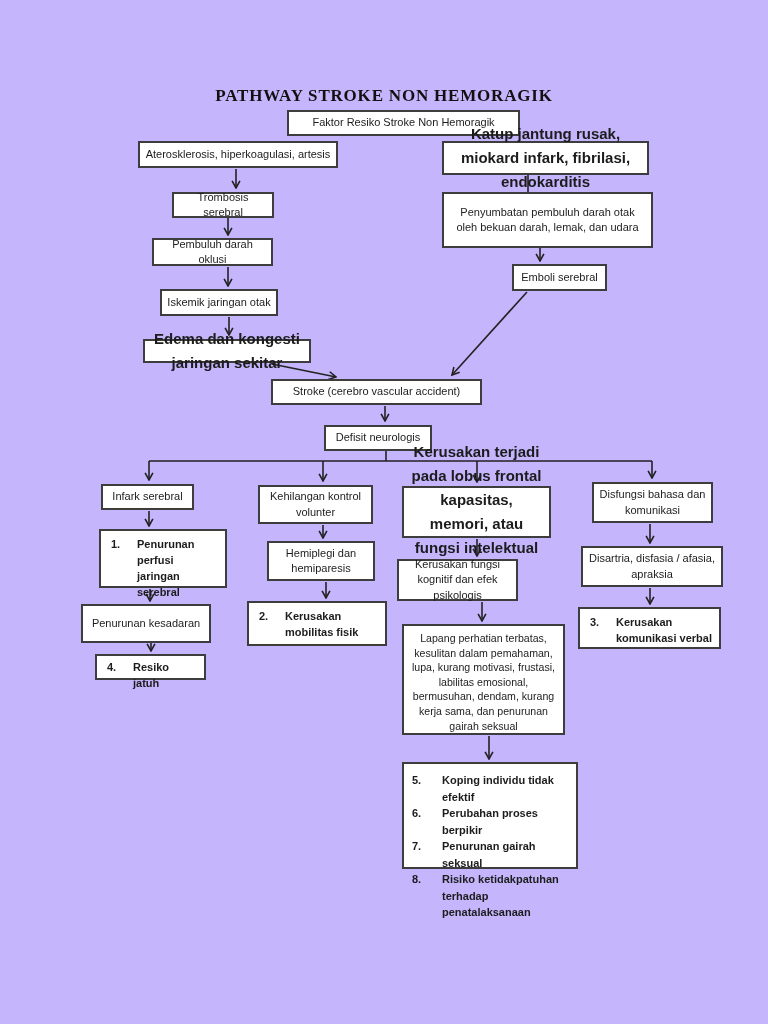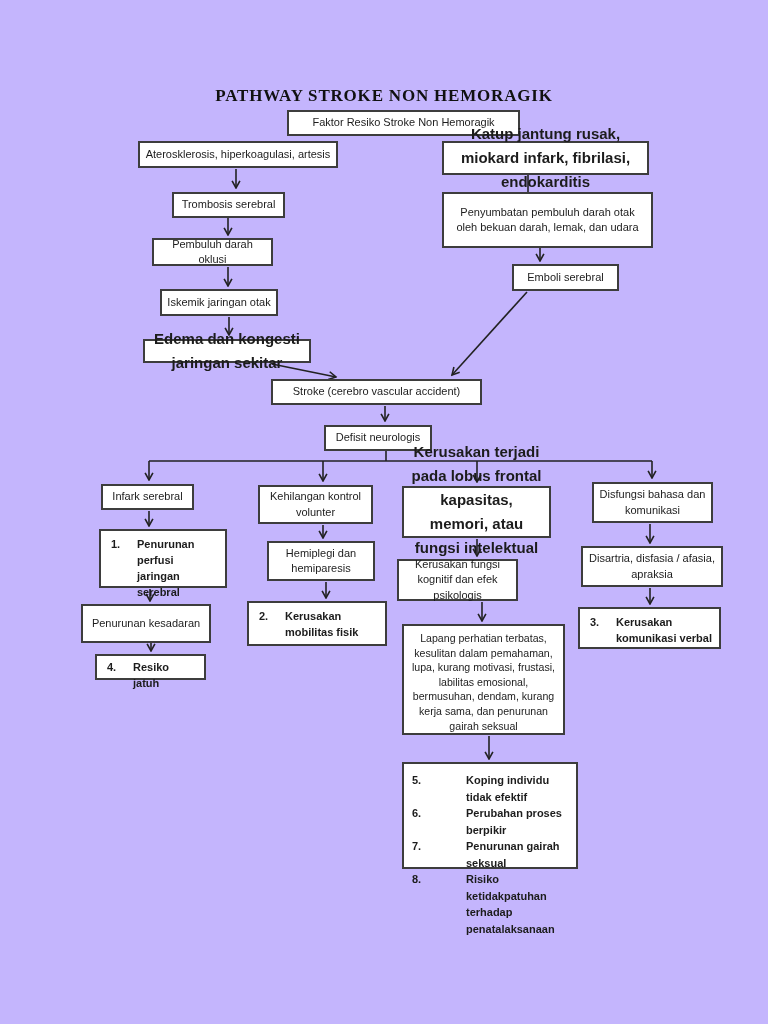--- a/index.html
+++ b/index.html
@@ -23,21 +23,21 @@
   .num-box .num{flex:0 0 26px;}
   .num-box .lbl{flex:1 1 auto;}
   .left-text{justify-content:flex-start;align-items:flex-start;text-align:center;
     padding:5px 7px;font-size:10.6px;line-height:1.38;}
   .list-box{
     flex-direction:column;justify-content:flex-start;align-items:stretch;
     text-align:left;font-weight:700;padding:8px 4px 4px 8px;line-height:1.5;
   }
   .list-row{display:flex;}
   .list-row .num{flex:0 0 30px;}
-  .list-row .lbl{flex:1 1 auto;margin-left:24px;}
+  .list-row .lbl{flex:1 1 auto;}
   #title{
     position:absolute;left:0;top:86px;width:768px;text-align:center;
     font-family:"Liberation Serif",serif;font-weight:700;font-size:17px;
     letter-spacing:0.8px;color:#111;
   }
 </style>
 </head>
 <body>
 
 <div id="page">
@@ -78,27 +78,27 @@
       <line x1="650" y1="588" x2="650" y2="604" marker-end="url(#ah)"></line>
     </g>
   </svg>
 
   <div class="bx" style="left:287px;top:110px;width:233px;height:26px;">Faktor Resiko Stroke Non Hemoragik</div>
 
   <div class="bx" style="left:138px;top:141px;width:200px;height:27px;">Aterosklerosis, hiperkoagulasi, artesis</div>
 
   <div class="bx small-bold" style="left:442px;top:141px;width:207px;height:34px;">Katup jantung rusak, miokard infark, fibrilasi, endokarditis</div>
 
-  <div class="bx" style="left:172px;top:192px;width:113px;height:26px;">Trombosis serebral</div>
+  <div class="bx" style="left:172px;top:192px;width:102px;height:26px;">Trombosis serebral</div>
 
   <div class="bx" style="left:442px;top:192px;width:211px;height:56px;">Penyumbatan pembuluh darah otak oleh bekuan darah, lemak, dan udara</div>
 
   <div class="bx" style="left:152px;top:238px;width:121px;height:28px;">Pembuluh darah oklusi</div>
 
-  <div class="bx" style="left:512px;top:264px;width:107px;height:27px;">Emboli serebral</div>
+  <div class="bx" style="left:512px;top:264px;width:95px;height:27px;">Emboli serebral</div>
 
   <div class="bx" style="left:160px;top:289px;width:118px;height:27px;">Iskemik jaringan otak</div>
 
   <div class="bx small-bold" style="left:143px;top:339px;width:168px;height:24px;">Edema dan kongesti jaringan sekitar</div>
 
   <div class="bx" style="left:271px;top:379px;width:211px;height:26px;">Stroke (cerebro vascular accident)</div>
 
   <div class="bx" style="left:324px;top:425px;width:108px;height:26px;">Defisit neurologis</div>
 
   <div class="bx" style="left:101px;top:484px;width:93px;height:26px;">Infark serebral</div>

